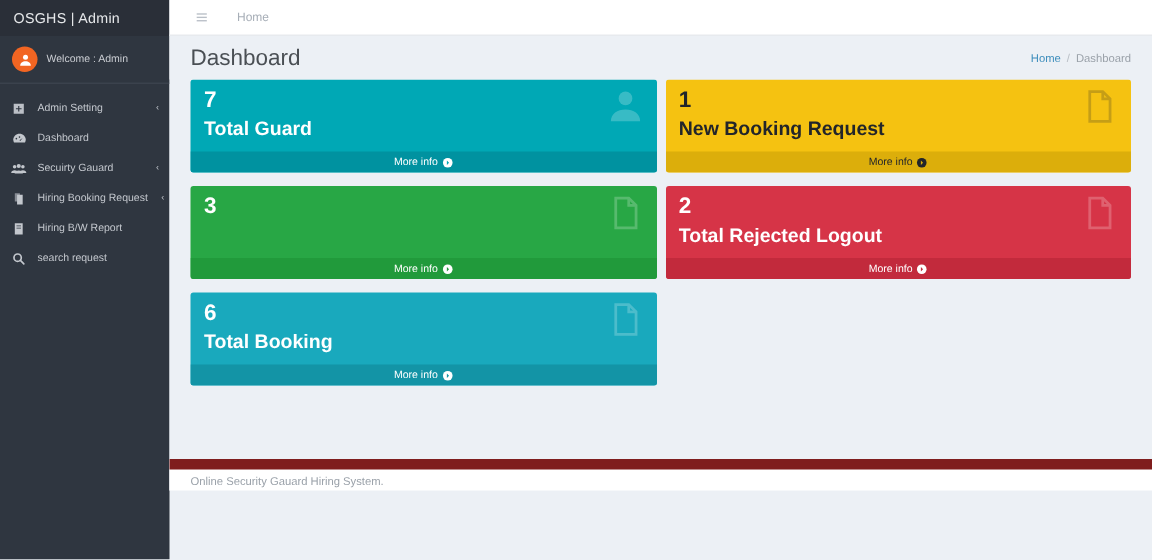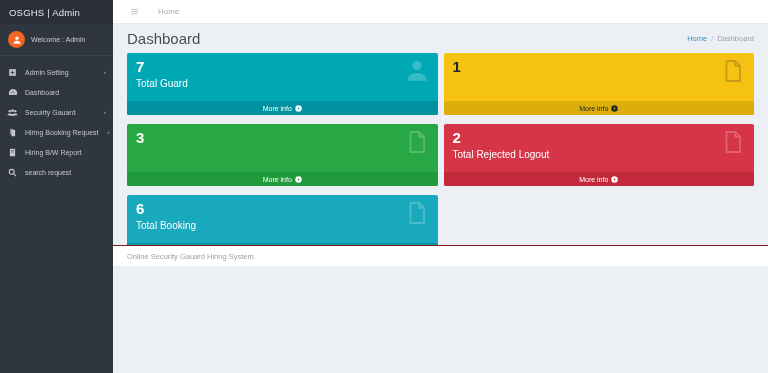--- a/index.html
+++ b/index.html
@@ -51,21 +51,21 @@
     width: 11px; display: flex; align-items: center; justify-content: center;
     flex: 0 0 auto; color: #c3c7cd;
   }
   .menu-item .mi-label { flex: 1; }
   .menu-item .mi-caret {
     font-size: 6px; color: #c3c7cd; margin-left: auto; padding-left: 2px;
   }
 
   
   .main {
-    flex: 1; height: 266px;
+    flex: 1; height: 327px;
     display: flex; flex-direction: column;
     background: #ecf0f5;
   }
   .navbar {
     height: 24px; background: #ffffff;
     border-bottom: 1px solid #e7eaee;
     display: flex; align-items: center; gap: 0px;
     padding-left: 10px;
   }
   .nav-burger {
@@ -97,39 +97,39 @@
 
   .small-box {
     position: relative; border-radius: 2px; overflow: hidden;
     height: 62px;
     display: flex; flex-direction: column;
   }
   .sb-body { flex: 1; padding: 5px 9px 0 9px; position: relative; }
   .sb-number {
     font-size: 15px; font-weight: bold; line-height: 17px;
   }
-  .sb-text { font-size: 10px; padding-top: 3px; }
+  .sb-text { font-size: 13px; padding-top: 3px; font-weight: bold; }
   .sb-icon {
     position: absolute; right: 8px; top: 5px;
     opacity: .22;
   }
   .sb-footer {
     height: 14px;
     display: flex; align-items: center; justify-content: center;
     gap: 3px; font-size: 7px;
   }
   .sb-footer .mi-txt { line-height: 1; }
   .light .sb-number, .light .sb-text, .light .sb-footer { color: #ffffff; }
   .light .sb-icon { color: #ffffff; }
   .dark .sb-number, .dark .sb-text, .dark .sb-footer { color: #22252a; }
   .dark .sb-icon { color: #4d4326; opacity: .28; }
 
   .footer {
     height: 21px; background: #ffffff;
-    border-top: 1px solid #7f1d1d;
+    border-top: 7px solid #7f1d1d;
     display: flex; align-items: center;
     padding: 0 14px;
     font-size: 7.5px; color: #9aa1a9;
   }
 </style>
 </head>
 <body>
 
 <div class="app">
 
@@ -267,20 +267,21 @@
                 <path d="M10 7l5 5-5 5z" fill="#00a8b5"></path>
               </svg>
             </div>
           </div>
         </div>
 
         <div class="col">
           <div class="small-box dark" style="background:#f5c211">
             <div class="sb-body">
               <div class="sb-number">1</div>
+              <div class="sb-text">New Booking Request</div>
               <div class="sb-icon">
                 <svg width="26" height="26" viewBox="0 0 24 24" fill="none" stroke="currentColor" stroke-width="1.7">
                   <path d="M6 2.8h8l4.5 4.5v13.9H6z"></path>
                   <path d="M14 2.8v4.5h4.5"></path>
                 </svg>
               </div>
             </div>
             <div class="sb-footer" style="background:#dcae0b">
               <span class="mi-txt">More info</span>
               <svg width="7" height="7" viewBox="0 0 24 24" fill="currentColor">

